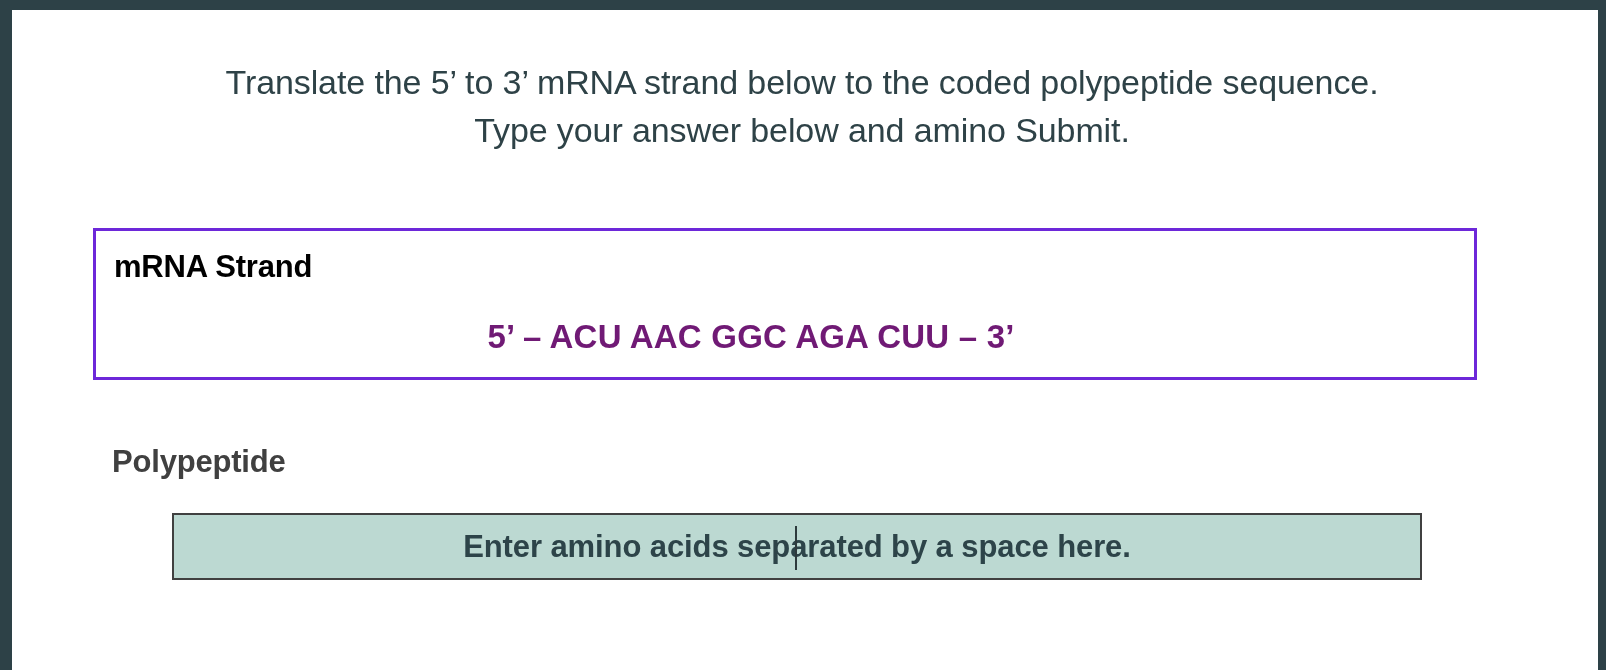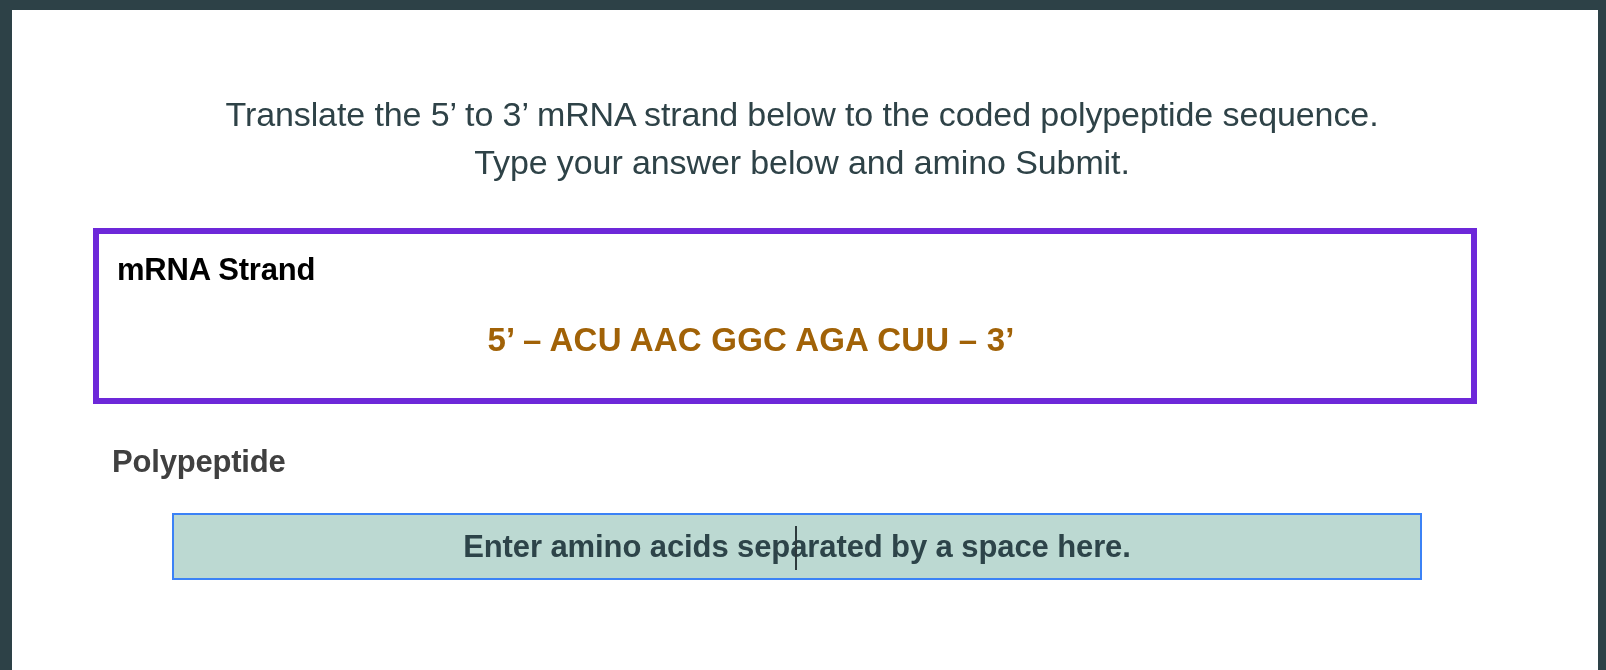--- a/index.html
+++ b/index.html
@@ -60,55 +60,54 @@
     position: absolute;
     left: 60px;
     top: 48px;
     width: 1460px;
     text-align: center;
     color: #2e4247;
     font-size: 34px;
     line-height: 48px;
     font-weight: 400;
     letter-spacing: -0.1px;
-    margin-top: 32px;
   }
   .instructions .line {
     display: block;
   }
 
   
   .mrna-panel {
     position: absolute;
     left: 81px;
     top: 218px;
     width: 1384px;
-    height: 176px;
-    border: 6px solid #6d28d9;
+    height: 152px;
+    border: 3px solid #6d28d9;
     background: #ffffff;
     box-sizing: border-box;
   }
   .mrna-title {
     position: absolute;
     left: 18px;
     top: 18px;
     font-size: 31px;
     font-weight: bold;
     color: #000000;
     letter-spacing: -0.2px;
   }
   .mrna-sequence {
     position: absolute;
     left: 0;
     right: 0;
     top: 87px;
     text-align: center;
     font-size: 33px;
     font-weight: bold;
-    color: #a16207;
+    color: #701a75;
     letter-spacing: 0.2px;
     padding-right: 68px;
   }
 
   
   .polypeptide-label {
     position: absolute;
     left: 100px;
     top: 434px;
     font-size: 31px;
@@ -117,21 +116,21 @@
     letter-spacing: -0.2px;
   }
 
   .answer-input {
     position: absolute;
     left: 160px;
     top: 503px;
     width: 1250px;
     height: 67px;
     background: #bcd9d2;
-    border: 2px solid #3b82f6;
+    border: 2px solid #404040;
     box-sizing: border-box;
     display: flex;
     align-items: center;
     justify-content: center;
     overflow: hidden;
   }
   .answer-placeholder {
     font-size: 31px;
     font-weight: bold;
     color: #2d4449;

